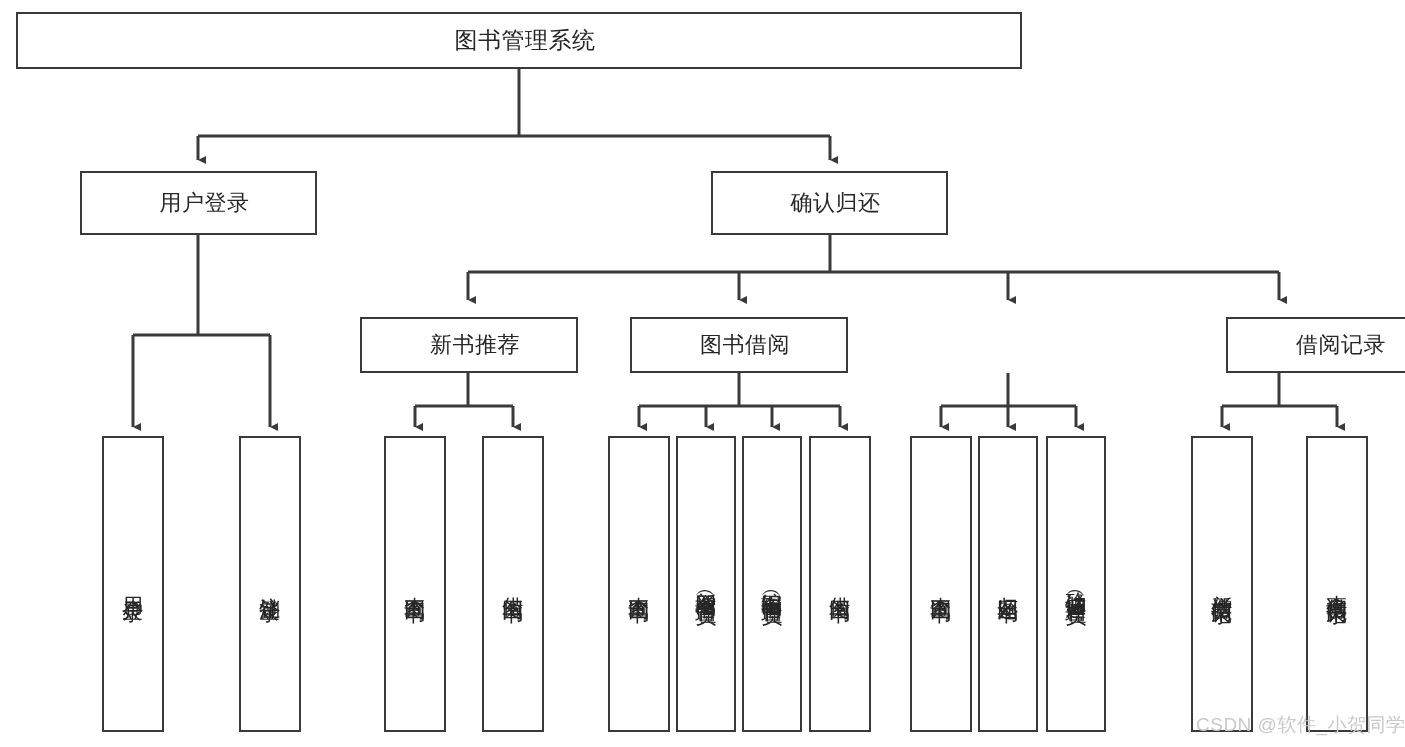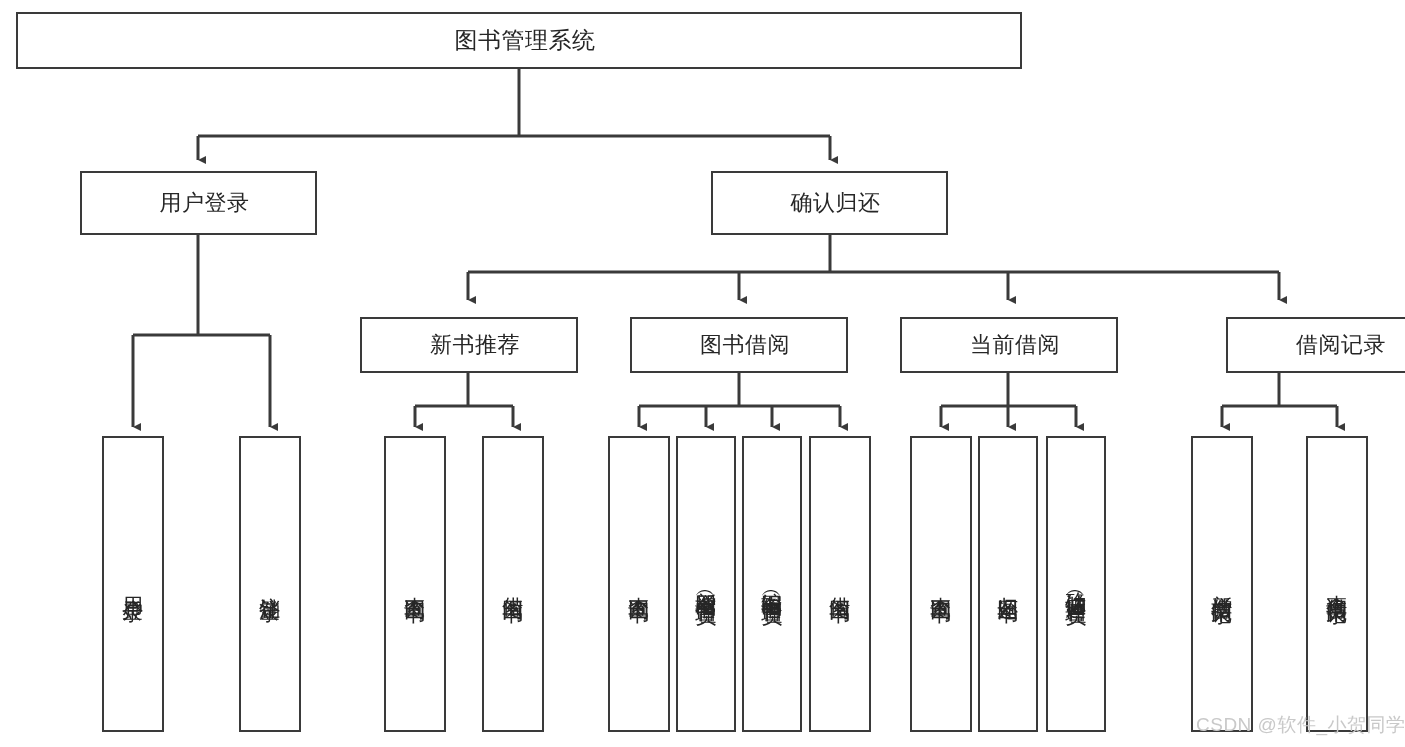--- a/index.html
+++ b/index.html
@@ -124,21 +124,20 @@
   <div class="node node-h node-root" style="left:16px; top:12px; width:1006px; height:57px;">图书管理系统</div>
 
   <div class="node node-h" style="left:80px; top:171px; width:237px; height:64px;">用户登录</div>
 
   <div class="node node-h" style="left:711px; top:171px; width:237px; height:64px;">确认归还</div>
 
   <div class="node node-h" style="left:360px; top:317px; width:218px; height:56px;">新书推荐</div>
 
   <div class="node node-h" style="left:630px; top:317px; width:218px; height:56px;">图书借阅</div>
 
-  <div class="node node-h" style="left:900px; top:317px; width:218px; height:56px;">当前借阅</div>
 
   <div class="node node-h" style="left:1226px; top:317px; width:218px; height:56px;">借阅记录</div>
 
   <div class="node node-v" style="left:102px; top:436px; width:62px; height:296px;">用户登录</div>
 
   <div class="node node-v" style="left:239px; top:436px; width:62px; height:296px;">注销登录</div>
 
   <div class="node node-v" style="left:384px; top:436px; width:62px; height:296px;">查询图书</div>
 
   <div class="node node-v" style="left:482px; top:436px; width:62px; height:296px;">借阅图书</div>

